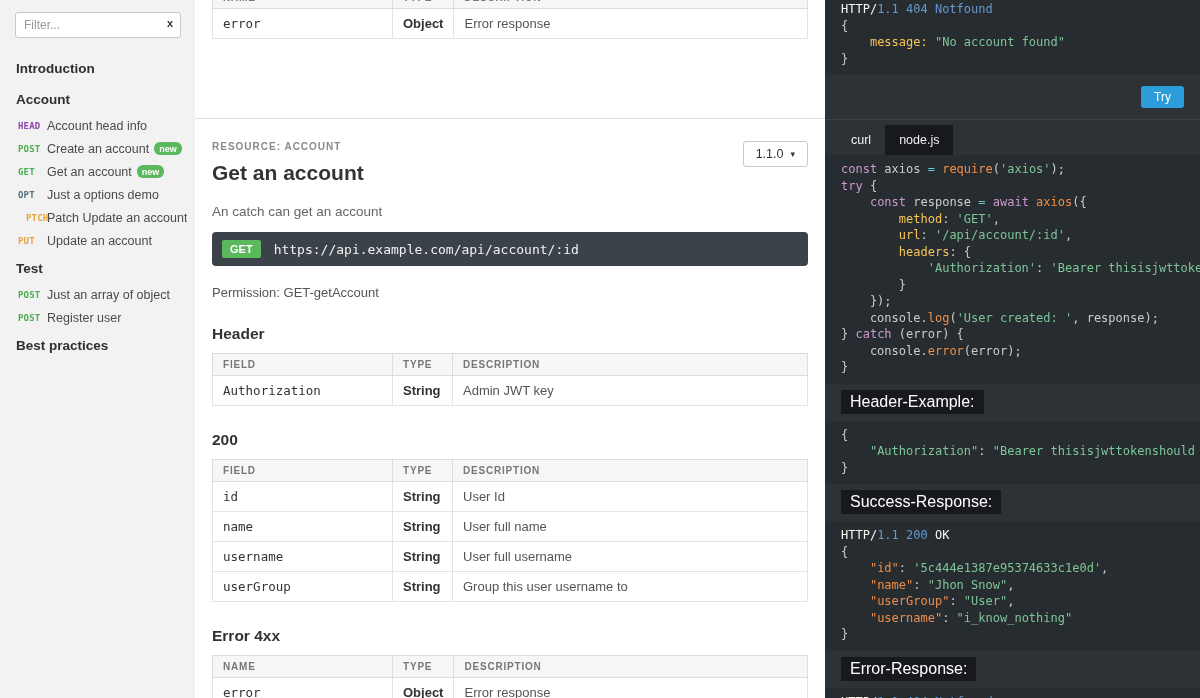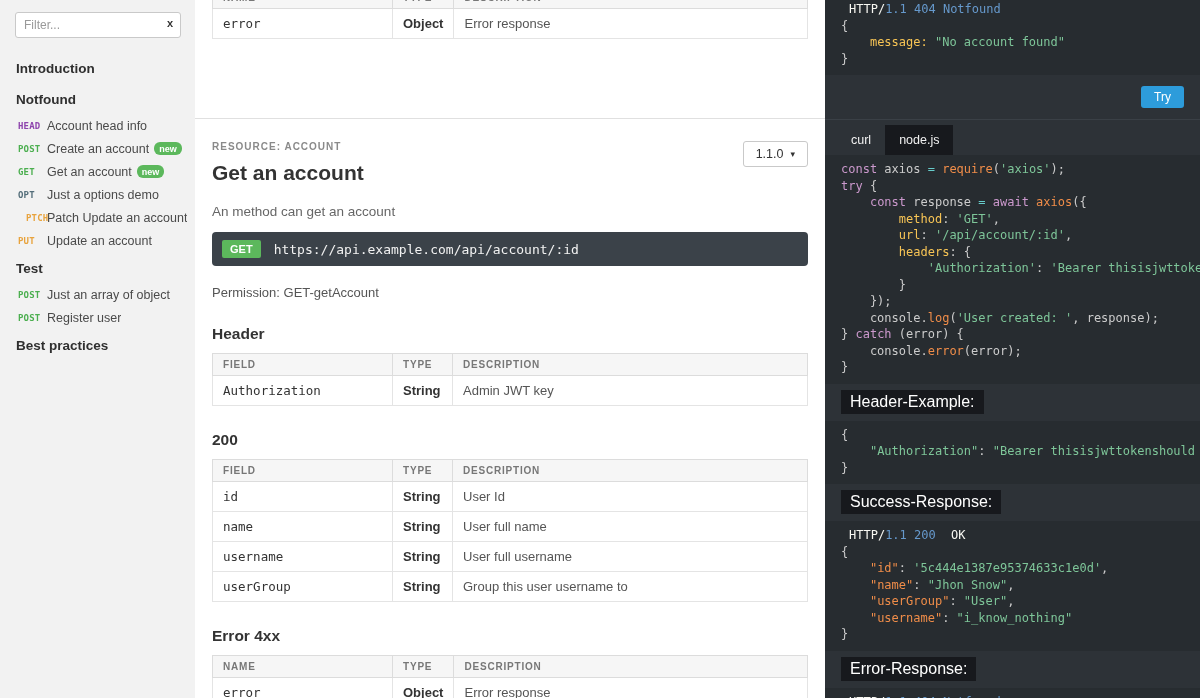--- a/index.html
+++ b/index.html
@@ -63,42 +63,42 @@
     padding-right:16px; background:#2d3237; border-bottom:1px solid #3a4046; }
   .try-btn { background:var(--accent-blue,#2d9cdb); color:#fff; border:none; border-radius:3px;
     padding:4px 13px; font-size:12px; font-family:"Liberation Sans", sans-serif; cursor:pointer; }
   .tabs { display:flex; padding:5px 0 0 12px; background:#2d3237; }
   .tab { padding:8px 14px; font-size:12.5px; color:#f0f0f0; font-family:"Liberation Sans", sans-serif; cursor:pointer; }
   .tab.active { background:#17191d; }
   .chip-row { padding:6px 16px 7px; background:#2d3237; }
   .chip { display:inline-block; background:#17191d; color:#fff; font-size:16px; padding:3px 9px;
     font-family:"Liberation Sans", sans-serif; }
 
-  .tok-w { color:var(--tok-w,#f8f8f2);margin-left:8px; }
+  .tok-w { color:var(--tok-w,#f8f8f2); }
   .tok-p { color:var(--tok-p,#cccccc); }
   .tok-b { color:var(--tok-b,#6699cc); }
   .tok-g { color:var(--tok-g,#7ec699); }
   .tok-o { color:var(--tok-o,#f08d49); }
   .tok-y { color:var(--tok-y,#f8c555); }
   .tok-k { color:var(--tok-k,#cc99cd); }
   .tok-c { color:var(--tok-c,#67cdcc); }
 </style>
 </head>
 <body>
 
 <div class="app">
 
   <aside class="sidebar">
     <div class="filter-wrap">
       <input class="filter-input" type="text" placeholder="Filter..." style="">
       <span class="filter-clear">x</span>
     </div>
     <nav class="nav">
         <div class="nav-heading">Introduction</div>
-        <div class="nav-heading">Notfound</div>
+        <div class="nav-heading">Account</div>
         <div class="nav-item">
           <span class="nav-method" style="color: rgb(142, 68, 173);">HEAD</span>
           <span class="nav-label">Account head info</span>
         </div>
         <div class="nav-item">
           <span class="nav-method" style="color: rgb(76, 175, 80);">POST</span>
           <span class="nav-label">Create an account</span>
           <span class="badge-new">new</span>
         </div>
         <div class="nav-item">
@@ -156,21 +156,21 @@
         <div>
           <div class="resource-label">RESOURCE: ACCOUNT</div>
           <h1 class="article-title">Get an account</h1>
         </div>
         <button class="version-btn">
           <span>1.1.0</span>
           <span class="caret">▾</span>
         </button>
       </div>
 
-      <p class="article-desc">An method can get an account</p>
+      <p class="article-desc">An catch can get an account</p>
 
       <div class="url-bar">
         <span class="method-chip">GET</span>
         <span class="url-text">https://api.example.com/api/account/:id</span>
       </div>
 
       <p class="permission">Permission: GET-getAccount</p>
 
       <h2 class="section-title">Header</h2>
       <table class="doc-table">

